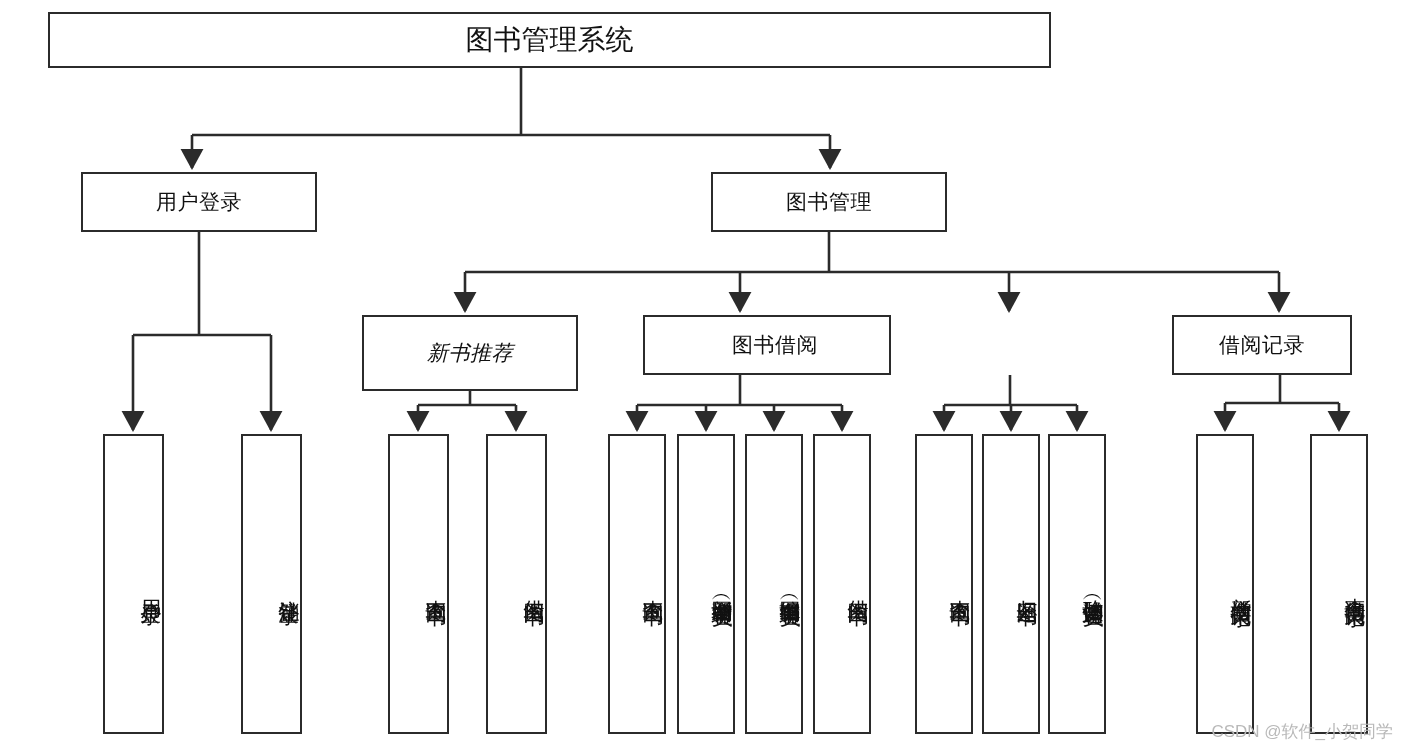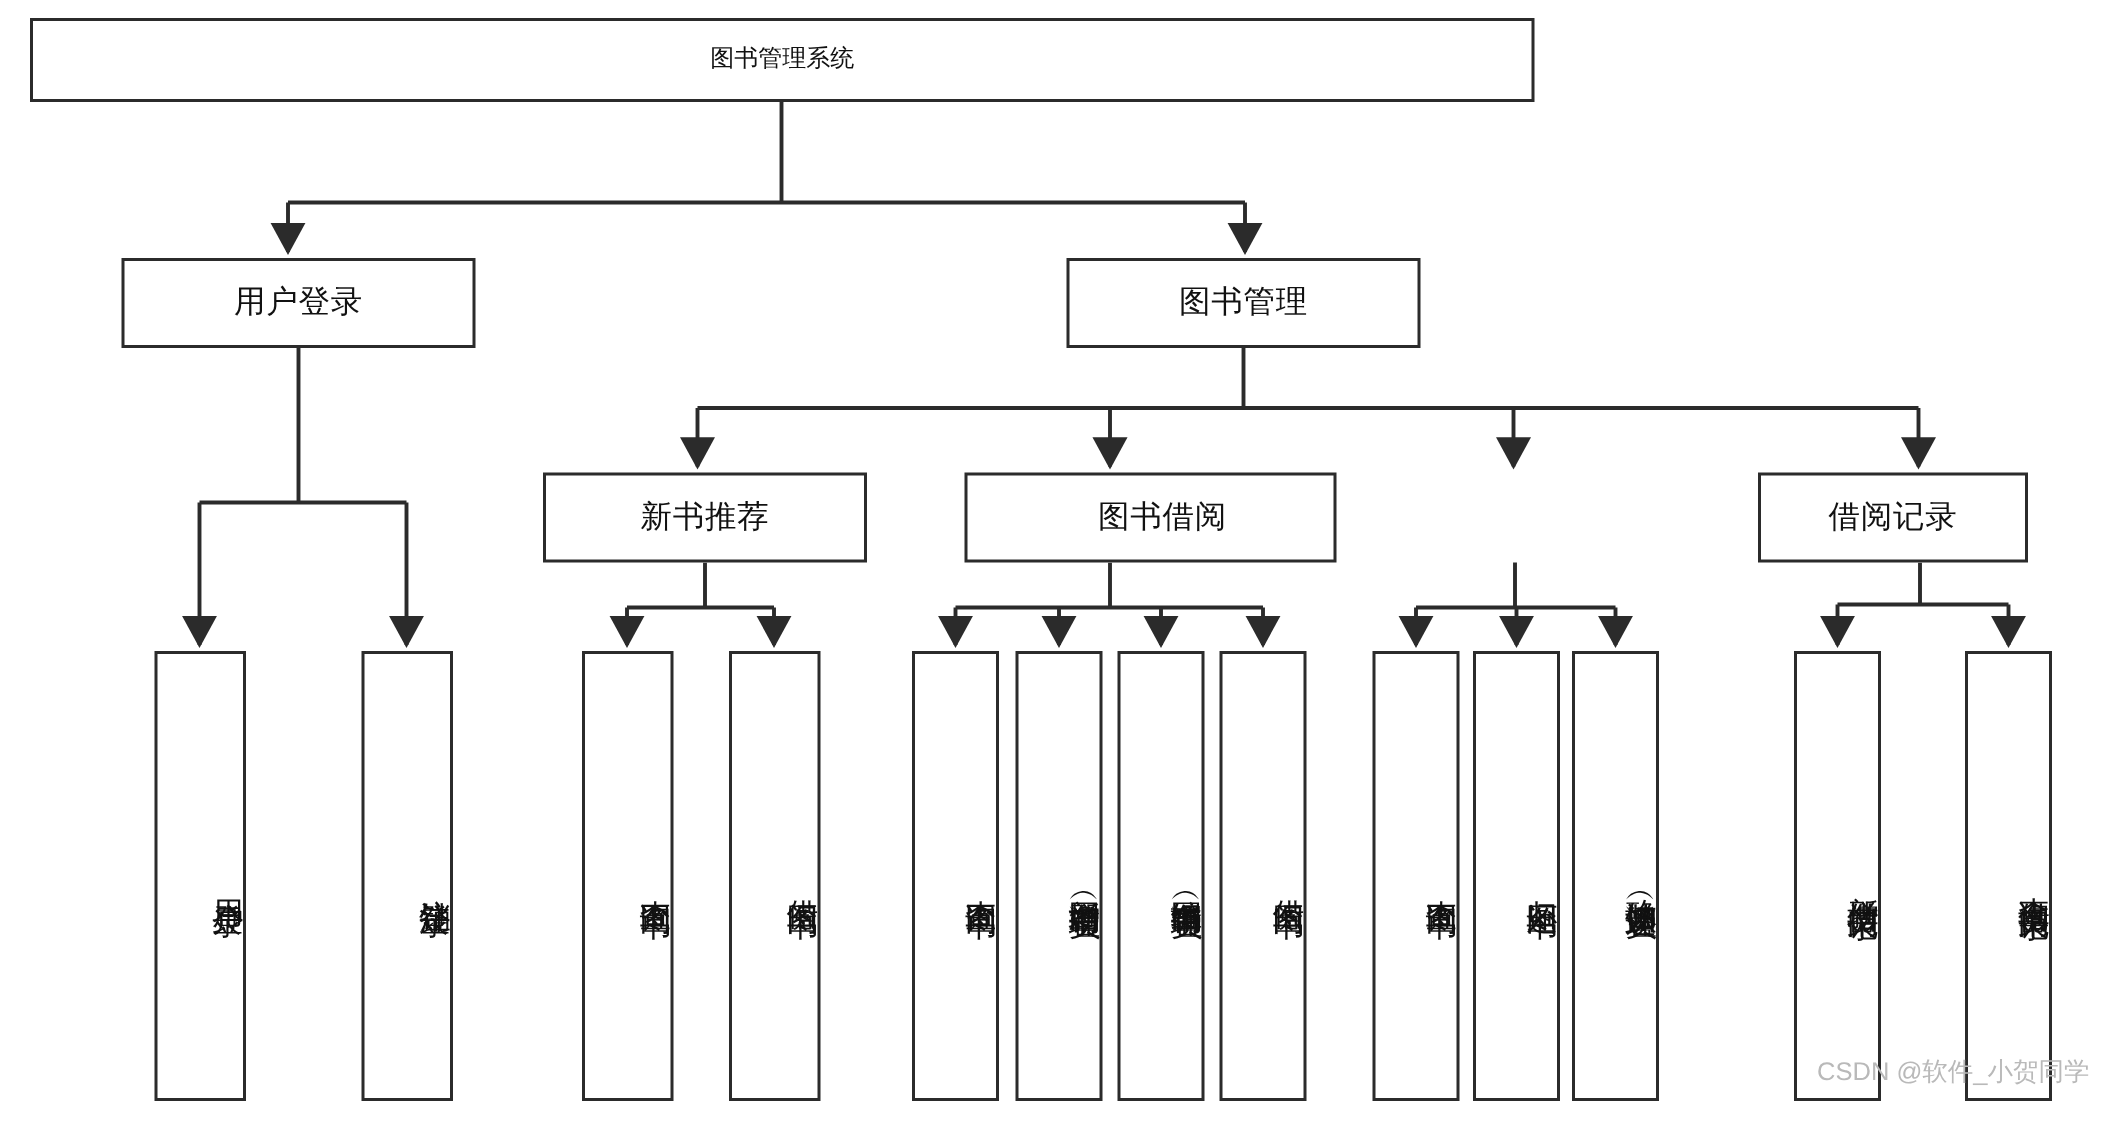--- a/index.html
+++ b/index.html
@@ -33,39 +33,40 @@
     align-items: center;
     justify-content: center;
     color: #111111;
     line-height: 1.05;
   }
   .node.h {
     font-size: 21px;
     letter-spacing: 0.5px;
   }
   .node.root {
-    font-size: 16px;
+    font-size: 28px;
+    margin-left: 28px;
   }
   .node.v {
     writing-mode: vertical-rl;
     text-orientation: upright;
     font-size: 21px;
     align-items: flex-start;
     justify-content: center;
     padding-top: 6px;
     letter-spacing: 2px;
     white-space: nowrap;
   }
   .node.v.tall {
     letter-spacing: 1px;
   }
   .watermark {
     position: absolute;
     right: 12px;
-    bottom: 21px;
+    bottom: 4px;
     font-size: 17px;
     color: #b9b9b9;
     white-space: nowrap;
     pointer-events: none;
   }
 </style>
 </head>
 <body>
 
 <div id="canvas">
@@ -118,21 +119,21 @@
       <path d="M 1225 403 L 1225 430" marker-end="url(#arrow)"></path>
       <path d="M 1339 403 L 1339 430" marker-end="url(#arrow)"></path>
     </g>
   </svg>
 
   <div class="node root" style="left:20px; top:12px; width:1003px; height:56px;">图书管理系统</div>
 
   <div class="node h" style="left:81px; top:172px; width:236px; height:60px;">用户登录</div>
   <div class="node h" style="left:711px; top:172px; width:236px; height:60px;">图书管理</div>
 
-  <div class="node h" style="left:362px; top:315px; width:216px; height:60px;">新书推荐</div>
+  <div class="node h" style="left:362px; top:315px; width:216px; height:76px;font-style:italic;">新书推荐</div>
   <div class="node h" style="left:643px; top:315px; width:248px; height:60px;padding-left:16px;">图书借阅</div>
   <div class="node h" style="left:1172px; top:315px; width:180px; height:60px;">借阅记录</div>
 
   <div class="node v" style="left:103px; top:434px; width:61px; height:300px;">用户登录</div>
   <div class="node v" style="left:241px; top:434px; width:61px; height:300px;">注销登录</div>
 
   <div class="node v" style="left:388px; top:434px; width:61px; height:300px;">查询图书</div>
   <div class="node v" style="left:486px; top:434px; width:61px; height:300px;">借阅图书</div>
 
   <div class="node v" style="left:608px; top:434px; width:58px; height:300px;">查询图书</div>

